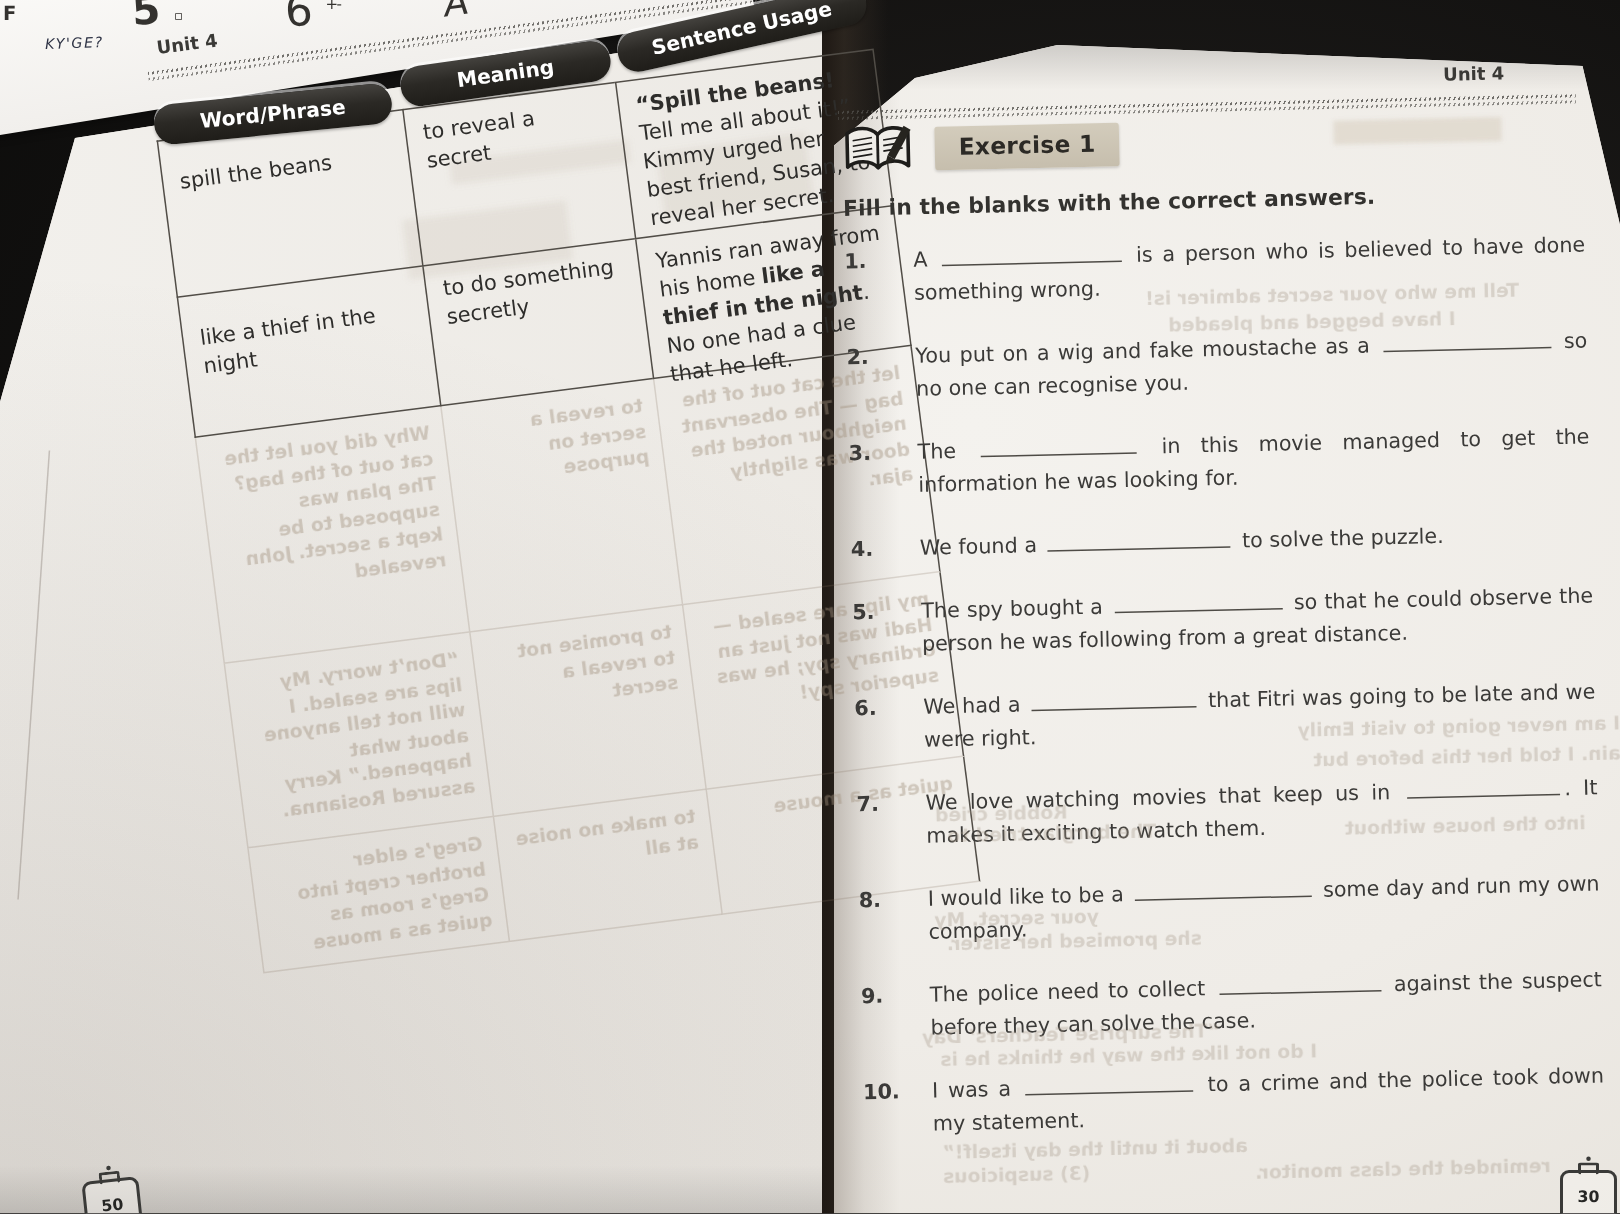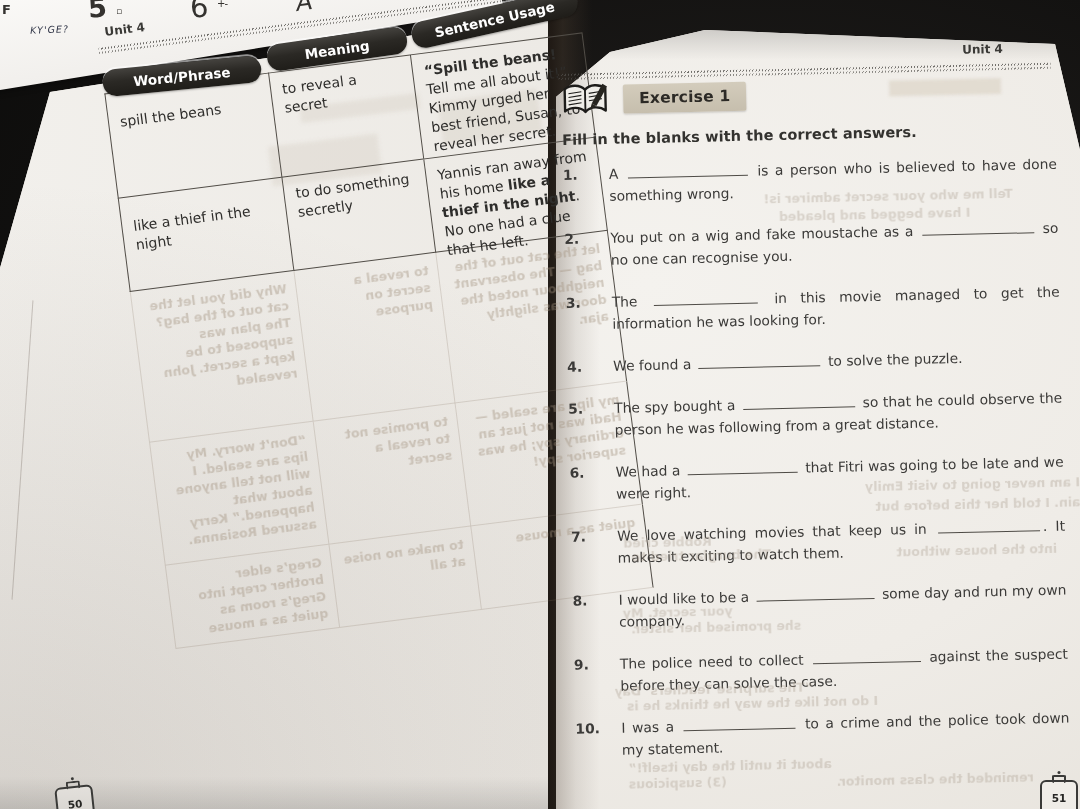--- a/index.html
+++ b/index.html
@@ -270,16 +270,16 @@
         <div class="rfrag" style="left: 60px; top: 575px;">she promised her sister.</div>
         <div class="rfrag" style="left: 42px; top: 637px;">“The surprise Teachers’ Day</div>
         <div class="rfrag" style="left: 54px; top: 652px;">I do not like the way he thinks he is</div>
         <div class="rfrag" style="left: 54px; top: 714px;">about it until the day itself!”</div>
         <div class="rfrag" style="left: 262px; top: 732px;">reminded the class monitor.</div>
         <div class="rfrag" style="left: 54px; top: 730px;">(3)  suspicious</div>
       </div>
   </div>
 
   <div class="pbadge badge-51">
-    <span>51</span>
+    <span>30</span>
   </div>
 
 </div>
 
 </body></html>

